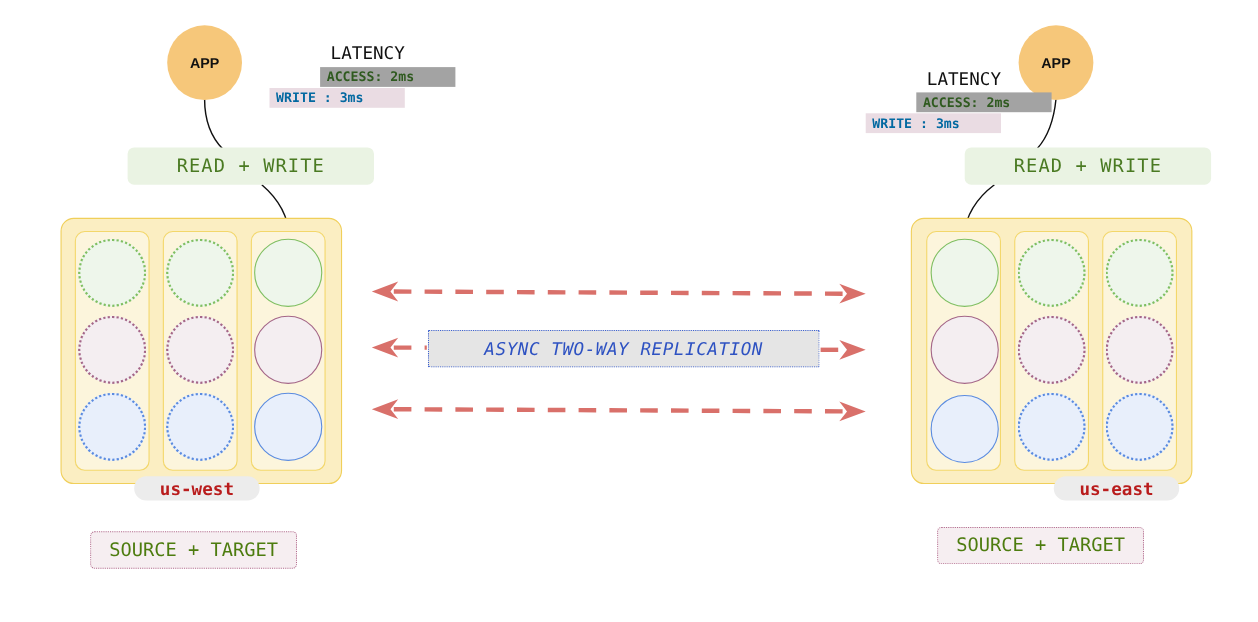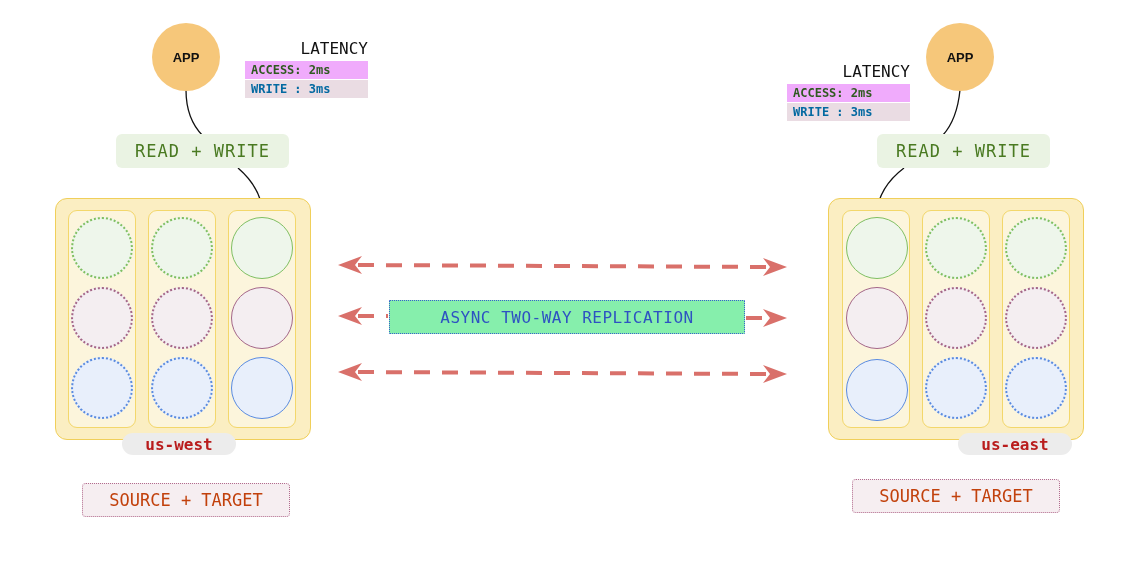--- a/index.html
+++ b/index.html
@@ -1,35 +1,35 @@
 <!DOCTYPE html>
 <html><head>
 <meta charset="utf-8">
 <style>
   html, body { margin:0; padding:0; background:#ffffff; }
   body { width:1144px; height:565px; position:relative; overflow:hidden; font-family:"DejaVu Sans Mono", monospace; }
   .abs { position:absolute; }
   .app-circle { width:68px; height:68px; border-radius:50%; background:#f6c77a; display:flex; align-items:center; justify-content:center; font-family:"Liberation Sans", sans-serif; font-weight:bold; font-size:13px; color:#111; }
   .lat-title { font-family:"DejaVu Sans Mono", monospace; font-weight:normal; font-size:16px; color:#111; text-align:right; width:123px; }
   .lat-row { width:123px; height:18px; font-weight:bold; font-size:12px; line-height:18px; padding-left:6px; box-sizing:border-box; font-family:"DejaVu Sans Mono", monospace; }
-  .lat-access { background:#f0abfc; color:#2f5a1f; }
+  .lat-access { background:#a3a3a3; color:#2f5a1f;margin-left:46px; }
   .lat-write { background:#eadce3; color:#0369a1; }
-  .rw-box { width:173px; height:34px; border-radius:6px; background:#eaf3e3; color:#4a7a22; font-size:17px; display:flex; align-items:center; justify-content:center; letter-spacing:1px; font-family:"DejaVu Sans Mono", monospace; }
+  .rw-box { width:224px; height:34px; border-radius:6px; background:#eaf3e3; color:#4a7a22; font-size:17px; display:flex; align-items:center; justify-content:center; letter-spacing:1px; font-family:"DejaVu Sans Mono", monospace; }
   .region { width:256px; height:242px; border:1.5px solid #f0cf5a; background:#fbeec2; border-radius:12px; box-sizing:border-box; }
   .col { width:68px; height:218px; border:1.5px solid #f3d76b; background:#fcf5dc; border-radius:9px; box-sizing:border-box; }
   .node { width:62px; height:62px; border-radius:50%; box-sizing:border-box; }
   .g-solid { background:#eef6eb; border:1.5px solid #7fbf62; }
   .p-solid { background:#f4eef1; border:1.5px solid #a46688; }
   .b-solid { background:#e8effb; border:1.5px solid #5a8be0; }
   .g-dot { background:#eef6eb; border:2.5px dotted #7fbf62; }
   .p-dot { background:#f4eef1; border:2.5px dotted #a46688; }
   .b-dot { background:#e8effb; border:2.5px dotted #5a8be0; }
   .region-label { height:22px; border-radius:11px; background:#ececec; font-weight:bold; font-size:16px; color:#b91c1c; display:flex; align-items:center; justify-content:center; font-family:"DejaVu Sans Mono", monospace; }
-  .st-box { width:208px; height:34px; border:1.5px dotted #b26b8d; border-radius:4px; background:#f6eef1; color:#c2410c; font-size:17px; display:flex; align-items:center; justify-content:center; box-sizing:border-box; font-family:"DejaVu Sans Mono", monospace; }
-  .repl-box { width:356px; height:34px; border:1.5px dotted #3a5fd0; border-radius:1px; background:#86efac; color:#2e52c2; font-size:16px; display:flex; align-items:center; justify-content:center; box-sizing:border-box; letter-spacing:0.5px; font-family:"DejaVu Sans Mono", monospace; }
+  .st-box { width:188px; height:34px; border:1.5px dotted #b26b8d; border-radius:4px; background:#f6eef1; color:#4d7c0f; font-size:17px; display:flex; align-items:center; justify-content:center; box-sizing:border-box; font-family:"DejaVu Sans Mono", monospace; }
+  .repl-box { width:356px; height:34px; border:1.5px dotted #3a5fd0; border-radius:1px; background:#e5e5e5; color:#2e52c2; font-size:16px; display:flex; align-items:center; justify-content:center; box-sizing:border-box; letter-spacing:0.5px; font-family:"DejaVu Sans Mono", monospace;font-style:italic; }
 </style>
 </head>
 <body>
 
 <svg class="abs" width="1144" height="565" style="left:0;top:0;">
   <defs>
     <marker id="blackhead" markerWidth="10" markerHeight="10" refX="6" refY="5" orient="auto" markerUnits="userSpaceOnUse">
       <path d="M0,0 L8,5 L0,10 L3,5 Z" fill="#111"></path>
     </marker>
   </defs>

